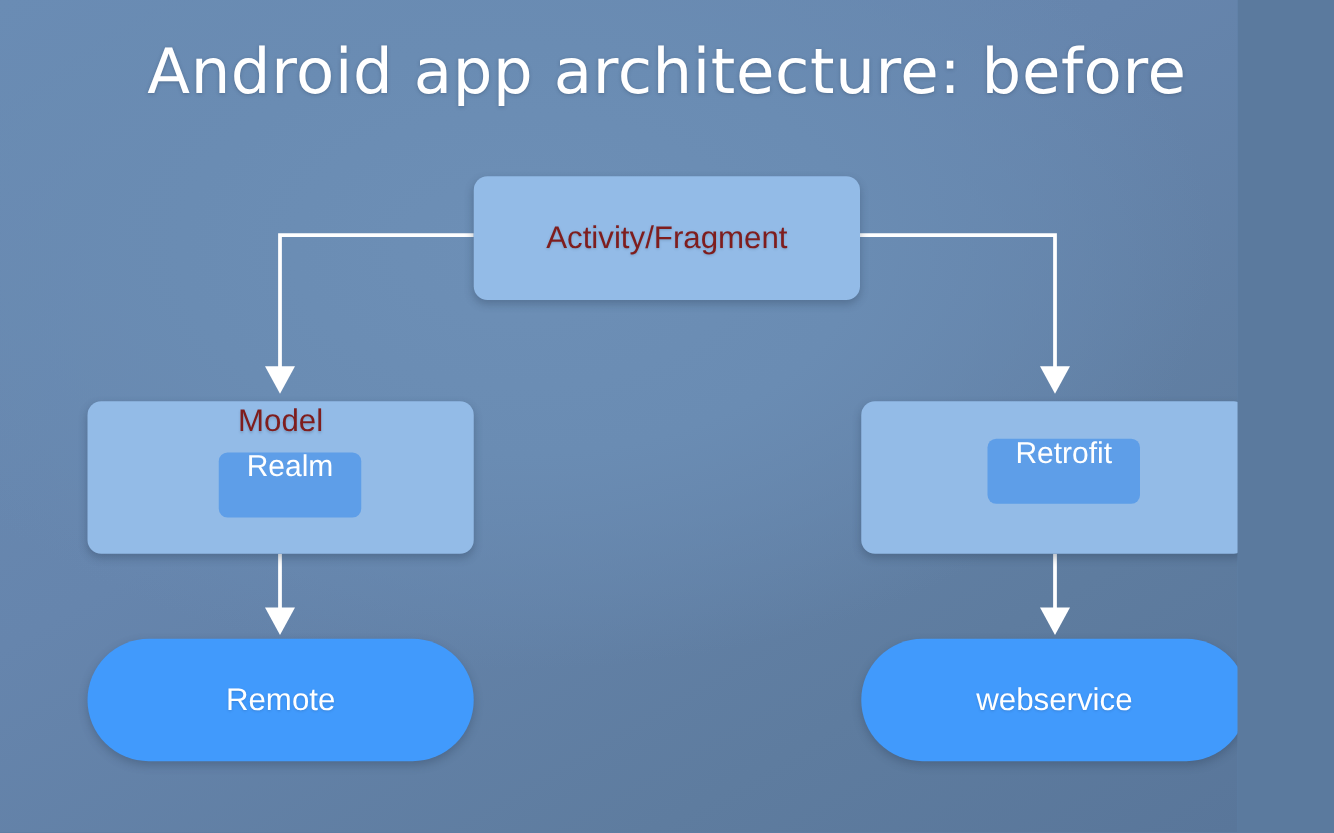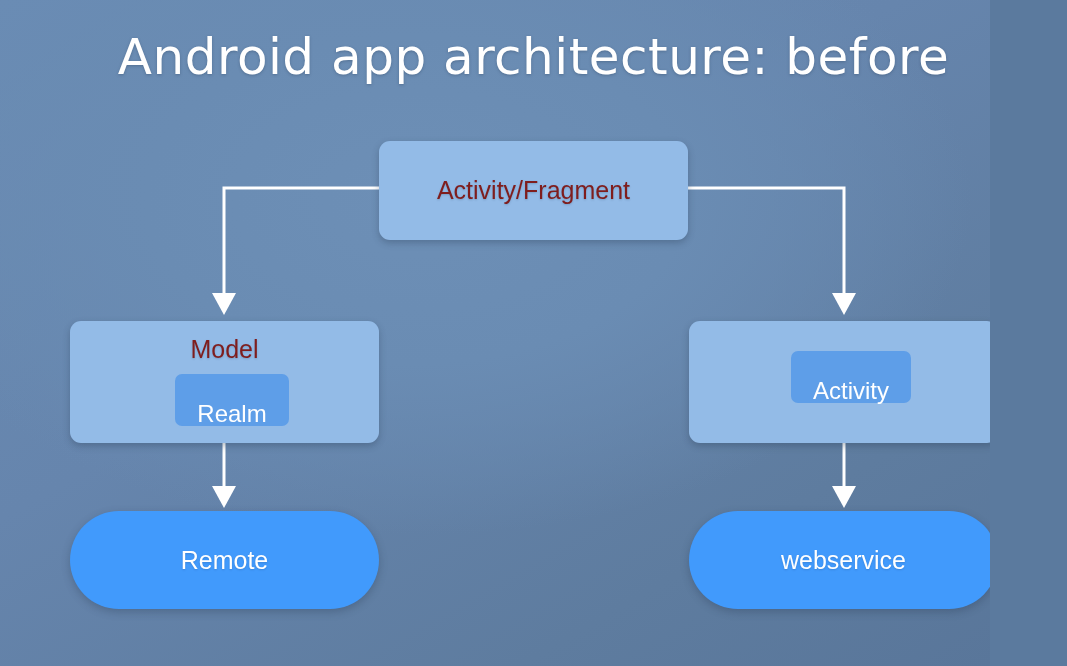--- a/index.html
+++ b/index.html
@@ -67,38 +67,38 @@
     height: 99px;
     justify-content: center;
   }
 
   
   #model {
     left: 70px;
     top: 321px;
     width: 309px;
     height: 122px;
-    padding-top: 16px;
+    padding-top: 4px;
   }
   #remote {
     left: 689px;
     top: 321px;
     width: 309px;
     height: 122px;
     padding-top: 18px;
   }
 
   
   .chip {
     margin-top: 12px;
     background: #5e9ee8;
     border-radius: 7px;
     height: 52px;
     display: flex;
-    align-items: flex-end;
+    align-items: flex-start;
     justify-content: center;
     padding: 0 22px;
     min-width: 90px;
     box-sizing: border-box;
     margin-left: 15px;
   }
   .chip-label {
     color: #ffffff;
     font-size: 24px;
     line-height: 1;
@@ -171,21 +171,21 @@
 
   <div class="node node-soft" id="model">
     <div class="node-label">Model</div>
     <div class="chip">
       <span class="chip-label">Realm</span>
     </div>
   </div>
 
   <div class="node node-soft" id="remote">
     <div class="chip">
-      <span class="chip-label">Activity</span>
+      <span class="chip-label">Retrofit</span>
     </div>
   </div>
 
   <div class="pill" id="sqlite">
     <span class="pill-label">Remote</span>
   </div>
 
   <div class="pill" id="webservice">
     <span class="pill-label">webservice</span>
   </div>

